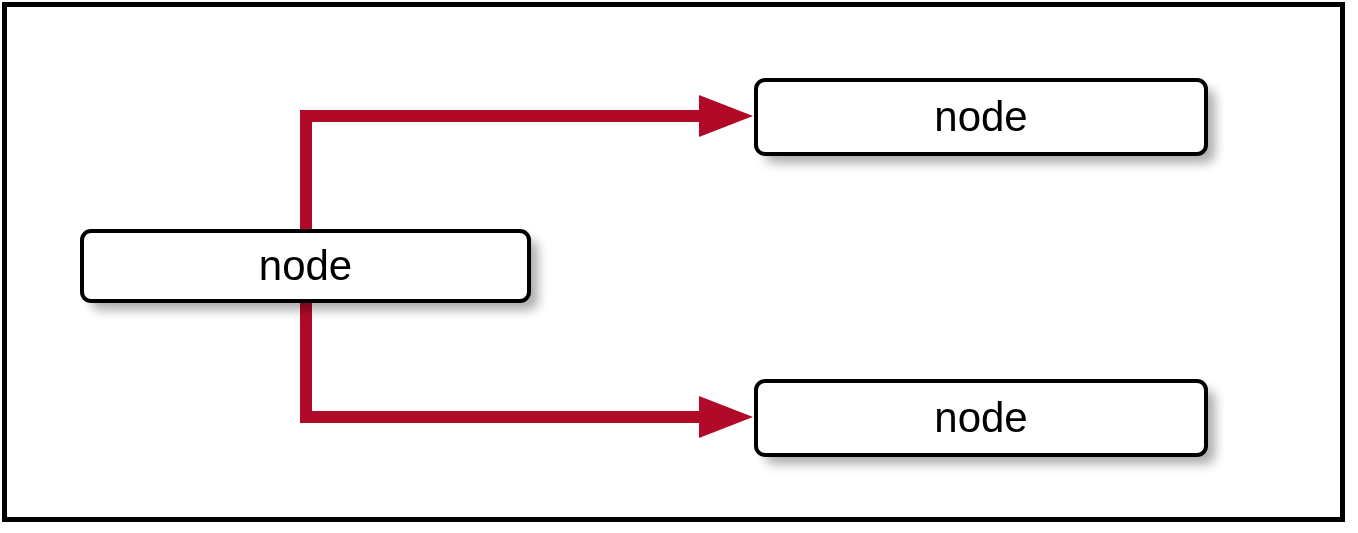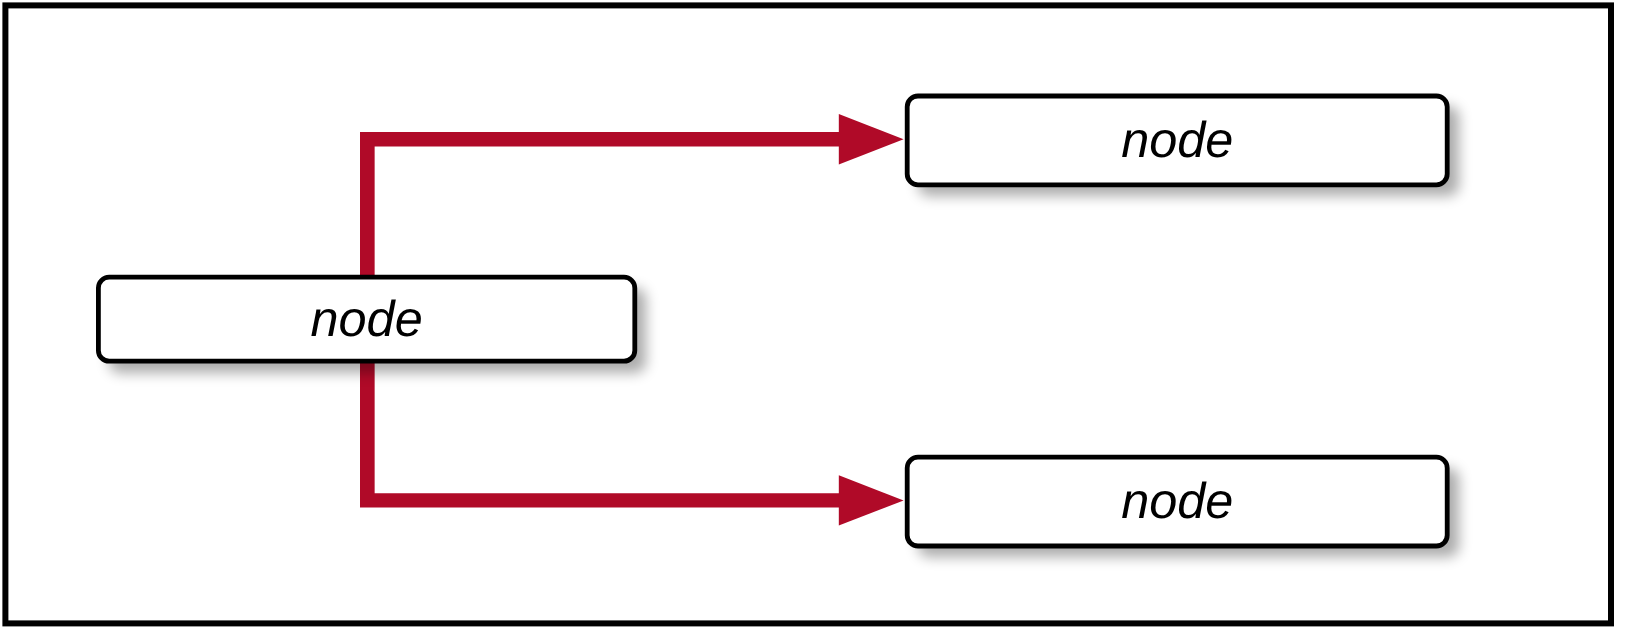--- a/index.html
+++ b/index.html
@@ -43,21 +43,20 @@
     position: absolute;
     box-sizing: border-box;
     background: #ffffff;
     border: 4px solid #000000;
     border-radius: 11px;
     display: flex;
     align-items: center;
     justify-content: center;
     z-index: 5;
     box-shadow: 9px 9px 11px -2px rgba(0,0,0,0.33);
-    font-style: italic;
   }
   .node-label {
     font-family: "Liberation Sans", sans-serif;
     font-size: 42px;
     font-weight: 400;
     color: #000000;
     line-height: 1;
     letter-spacing: 0px;
     white-space: nowrap;
   }

